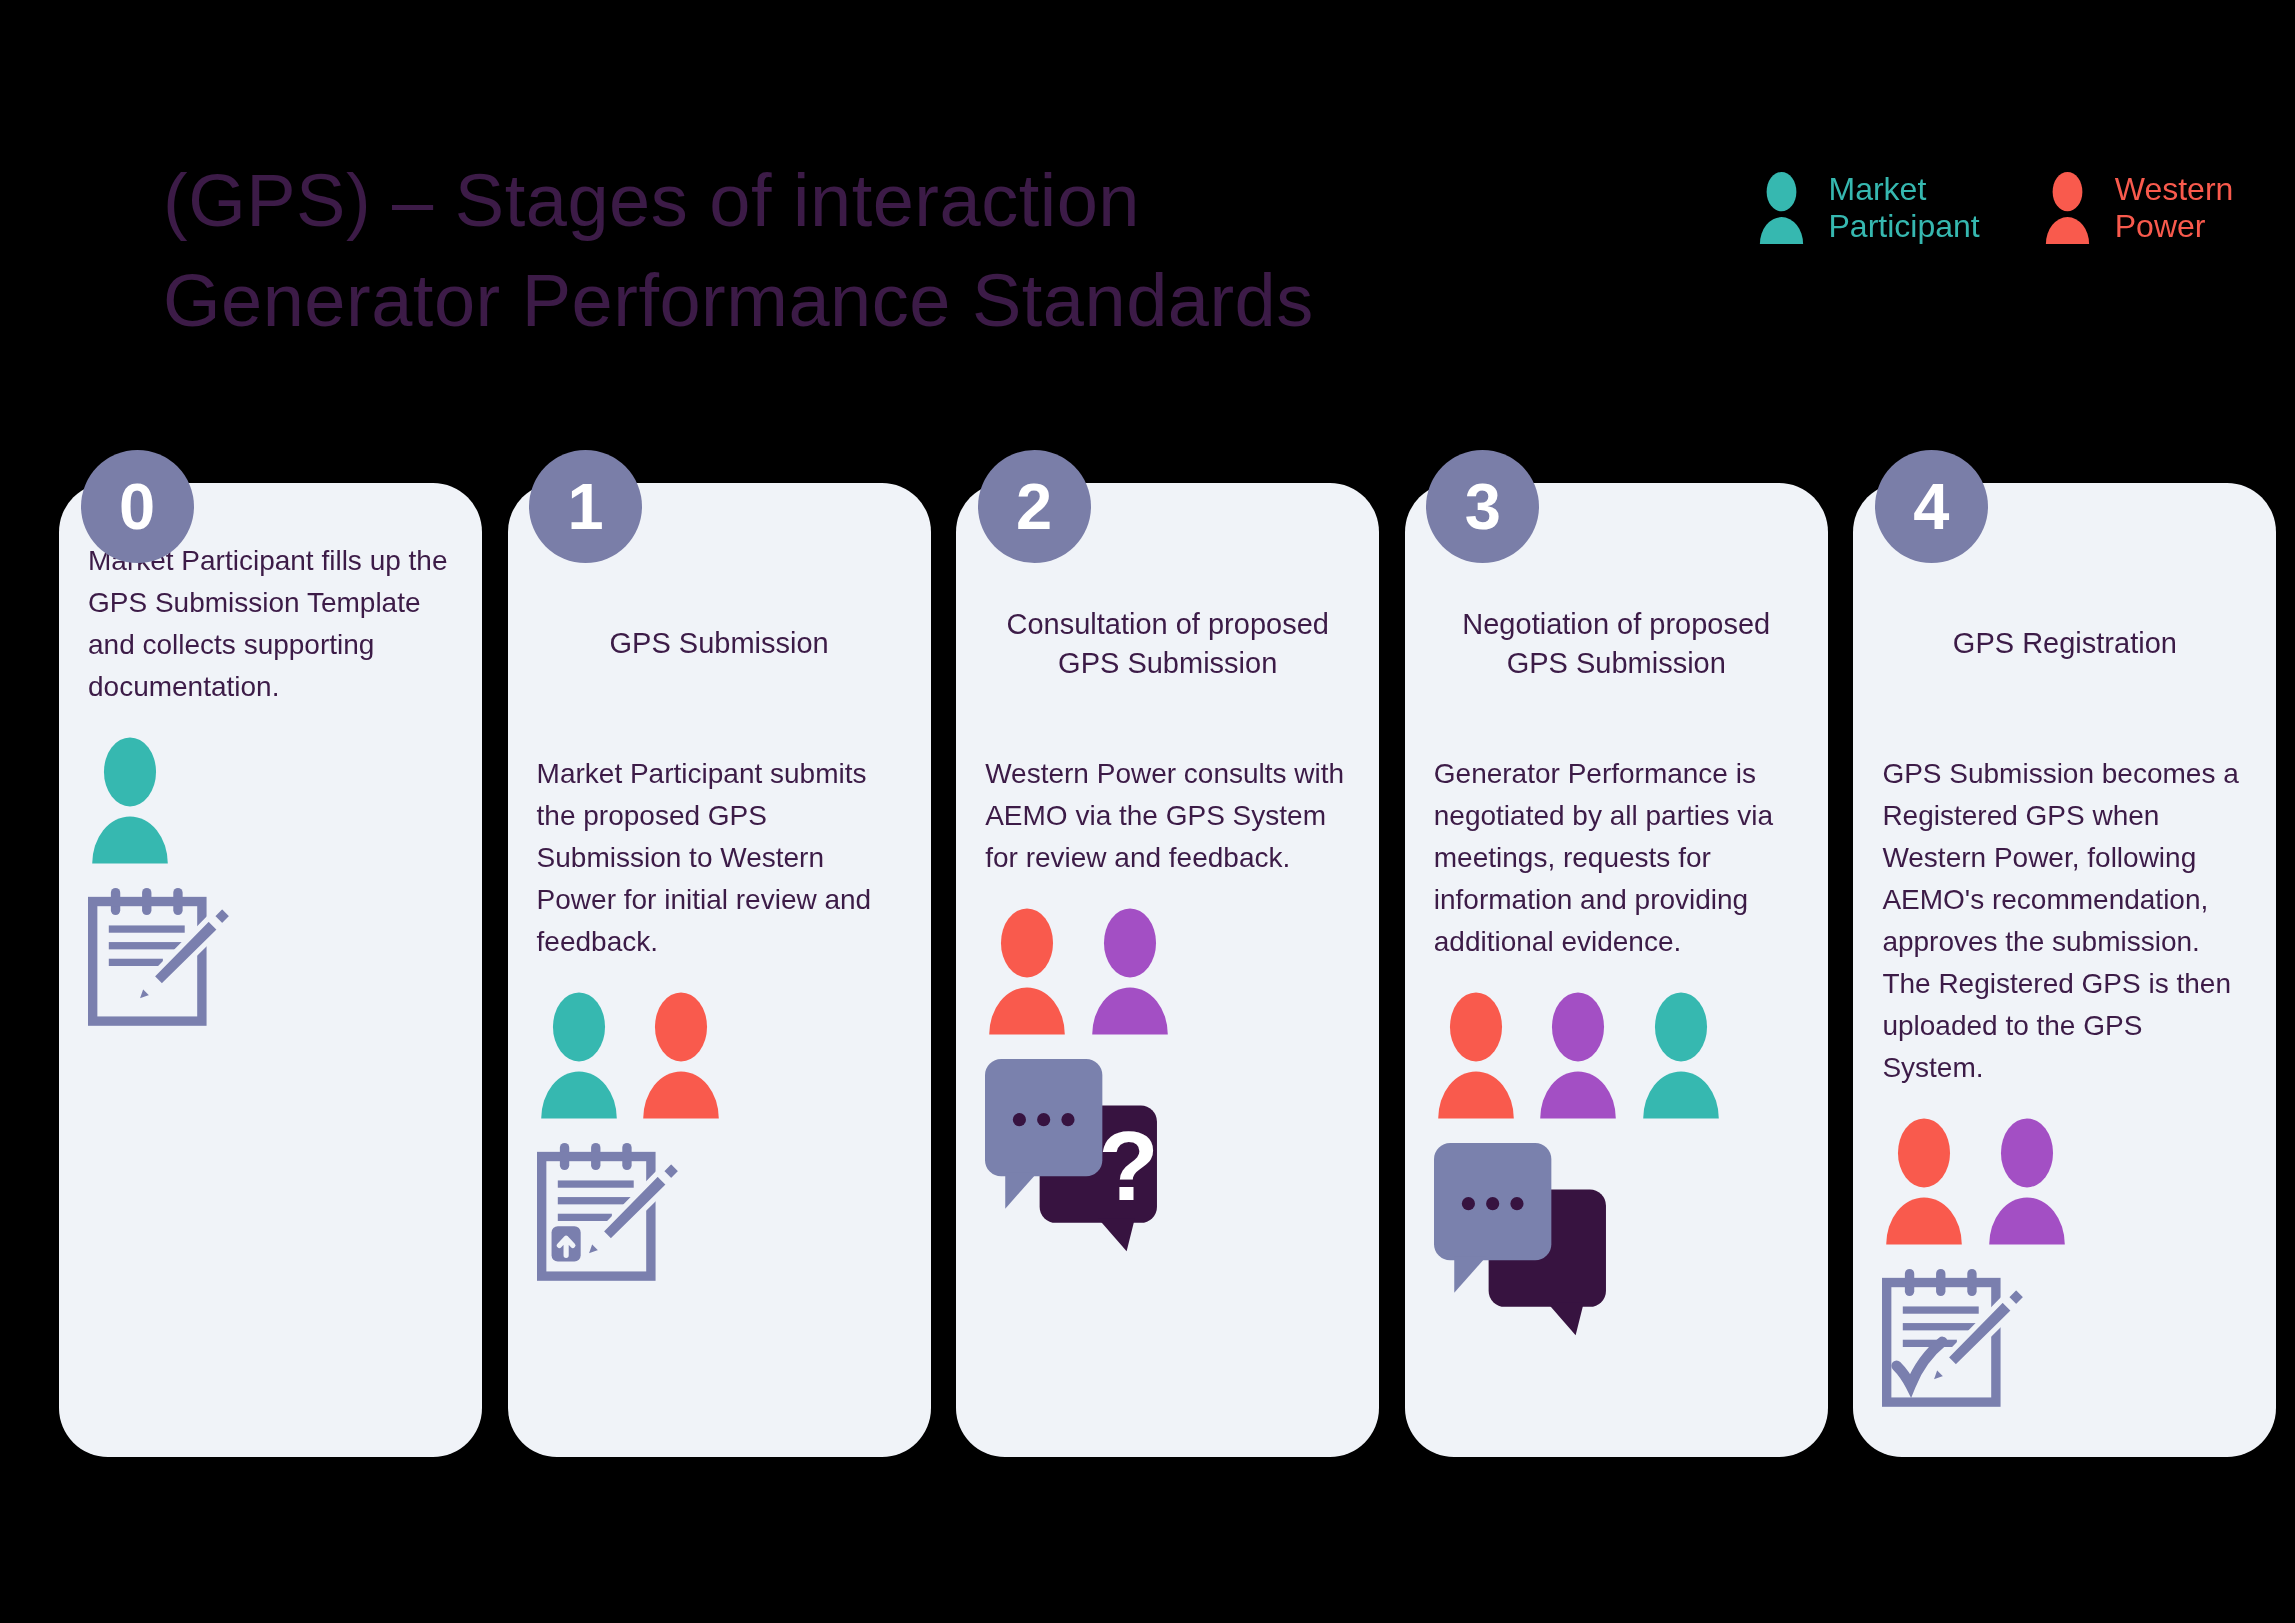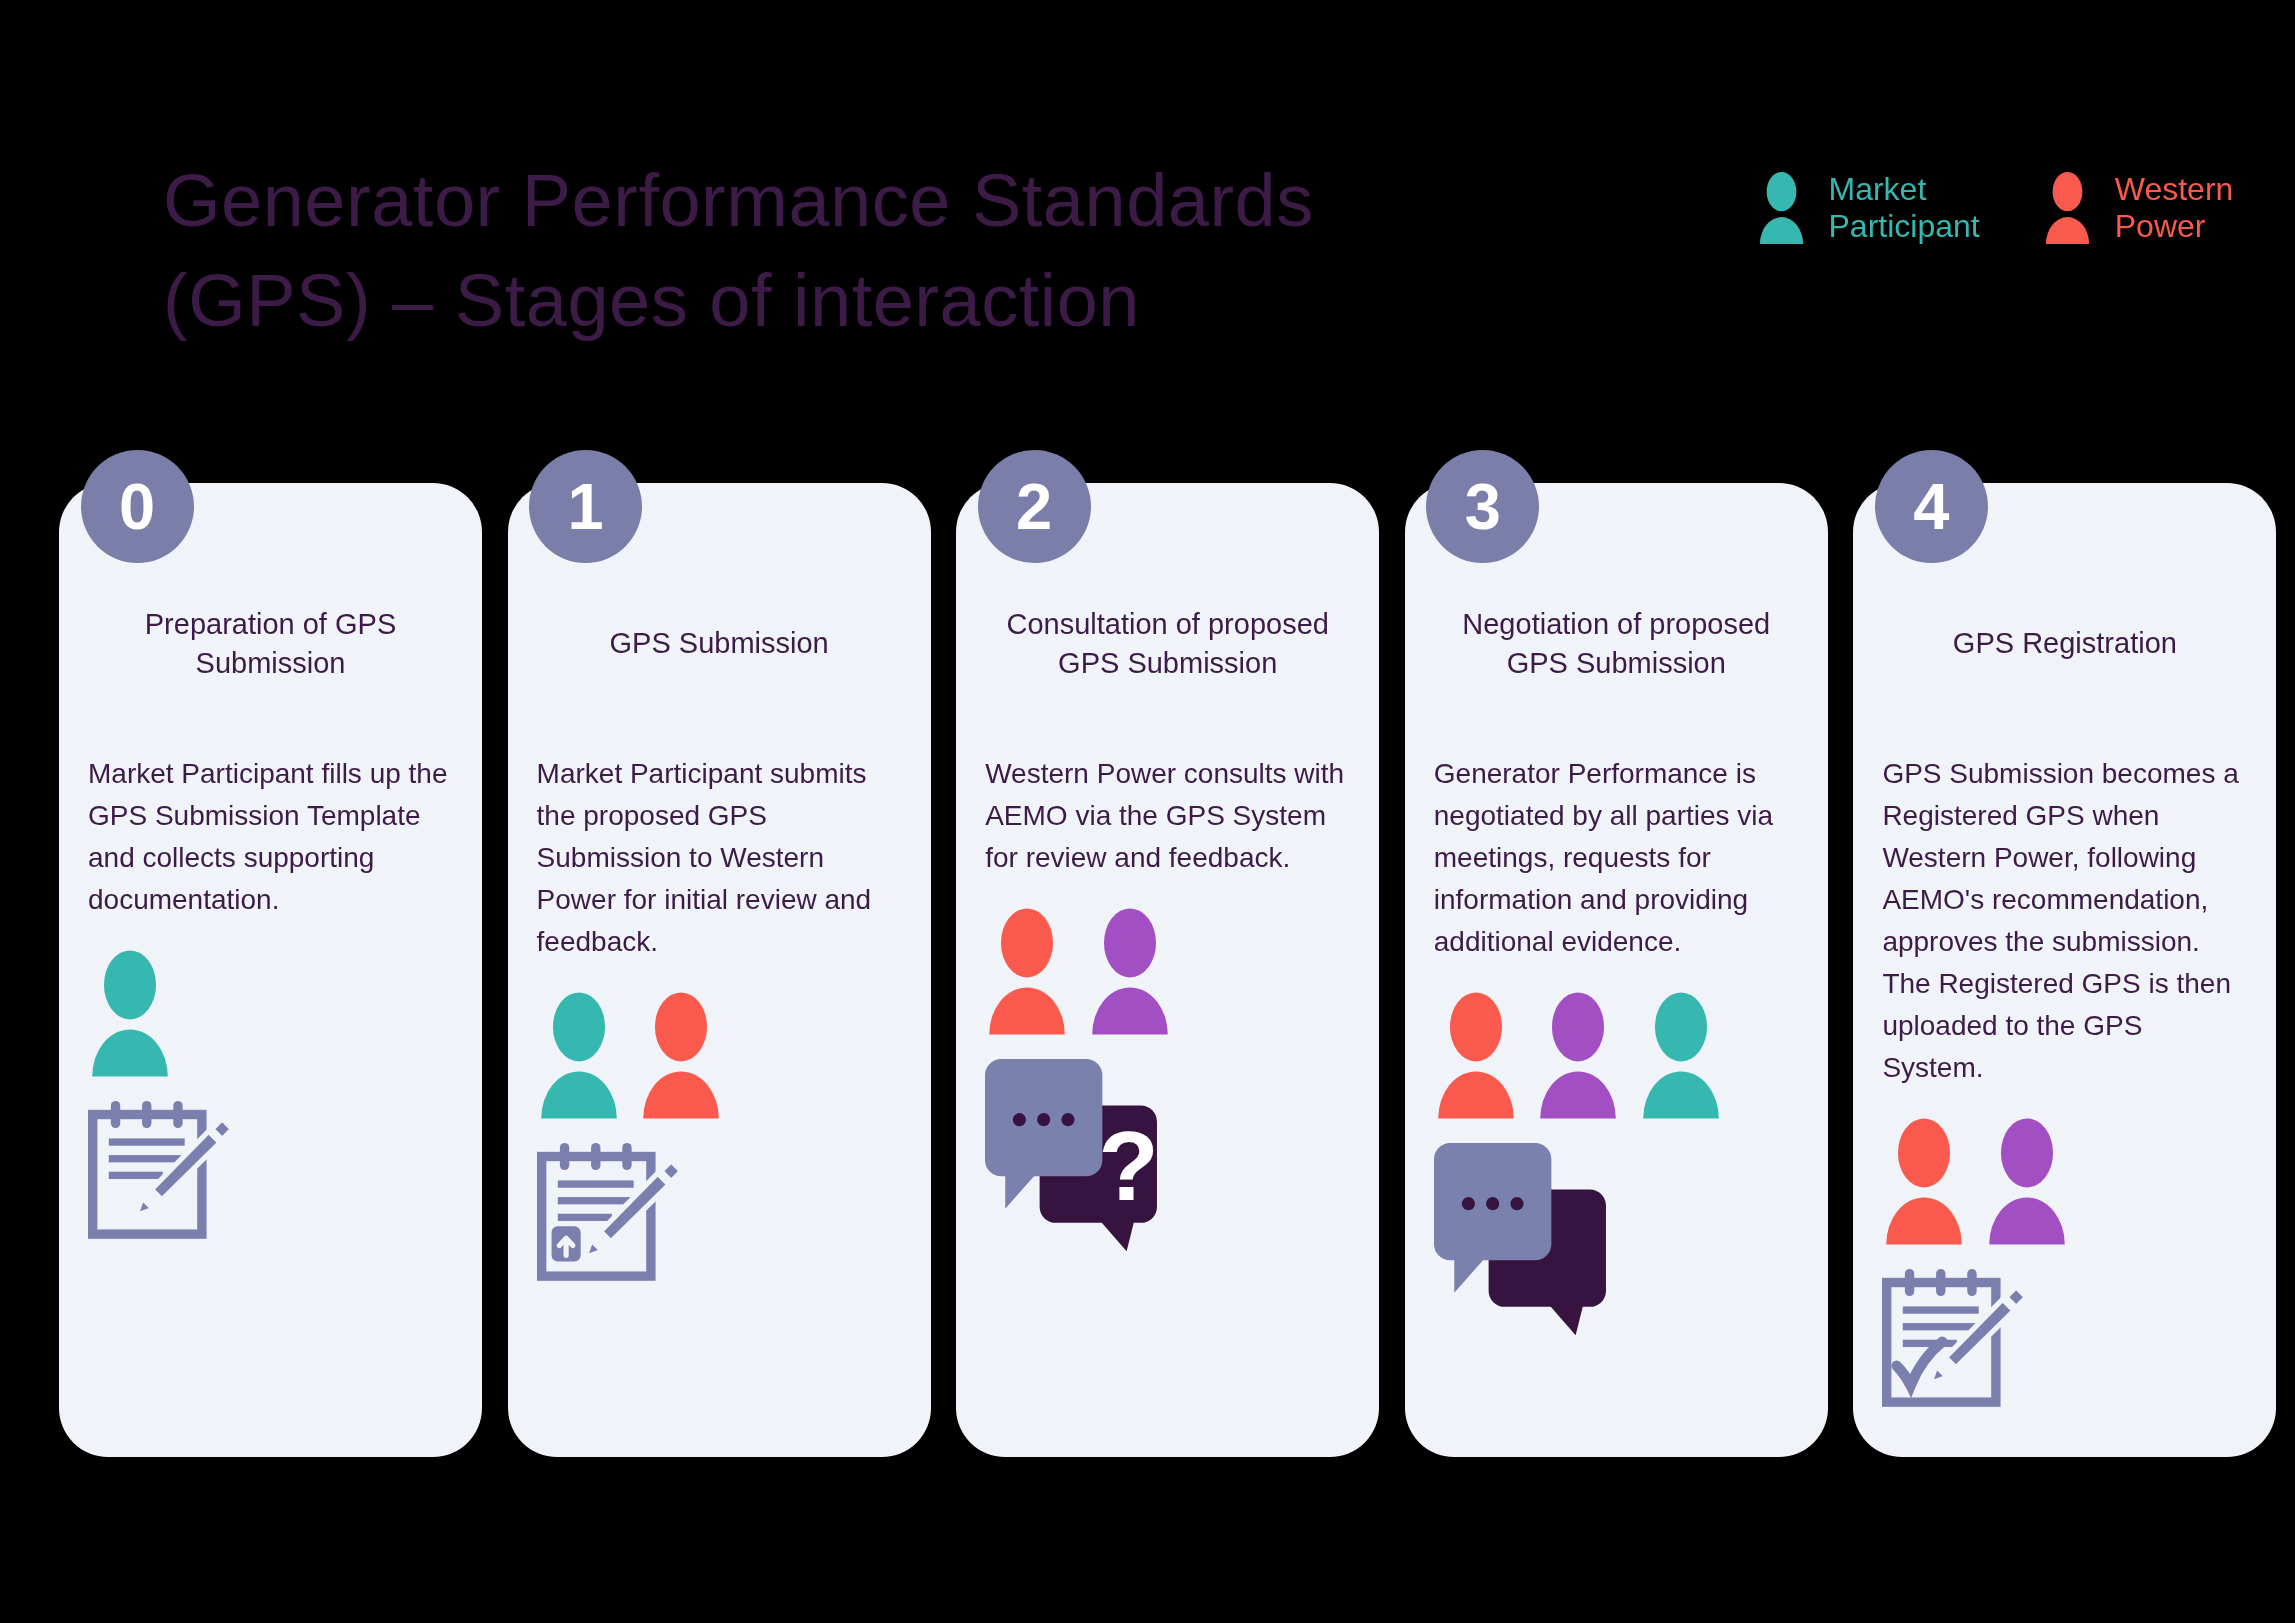--- a/index.html
+++ b/index.html
@@ -48,22 +48,22 @@
   .stage-icon{margin-top:23.5px;}
   .stage-icon svg{display:block;color:var(--pad);}
   .stage-icon svg.notepad{width:156px;height:auto;}
   .stage-icon svg.chat{width:174px;height:auto;}
   svg text{font-family:"Liberation Sans", sans-serif;}
 </style>
 </head>
 <body>
 
 <div class="main-title">
+  <div>(GPS) – Stages of interaction</div>
   <div>Generator Performance Standards</div>
-  <div>(GPS) – Stages of interaction</div>
 </div>
 
 <div class="legend">
   <div class="legend-row" style="color: rgb(54, 184, 176);">
     <span class="person">
   <svg viewBox="0 0 100 150" xmlns="http://www.w3.org/2000/svg">
     <ellipse cx="50" cy="41" rx="31" ry="41" fill="currentColor"></ellipse>
     <path d="M5 150 A45 56 0 0 1 95 150 Z" fill="currentColor"></path>
   </svg>
 </span>
@@ -79,21 +79,20 @@
     <span class="legend-label">Western Power</span>
   </div>
 </div>
 
 <div class="cards">
 
   <div class="card">
     <div class="badge">
       <span>0</span>
     </div>
-    <div class="card-title">Preparation of GPS Submission</div>
     <div class="card-body">Market Participant fills up the GPS Submission Template and collects supporting documentation.</div>
     <div class="people">
         <span class="person" style="color: rgb(54, 184, 176);">
   <svg viewBox="0 0 100 150" xmlns="http://www.w3.org/2000/svg">
     <ellipse cx="50" cy="41" rx="31" ry="41" fill="currentColor"></ellipse>
     <path d="M5 150 A45 56 0 0 1 95 150 Z" fill="currentColor"></path>
   </svg>
 </span>
       </div>
     <div class="stage-icon">

